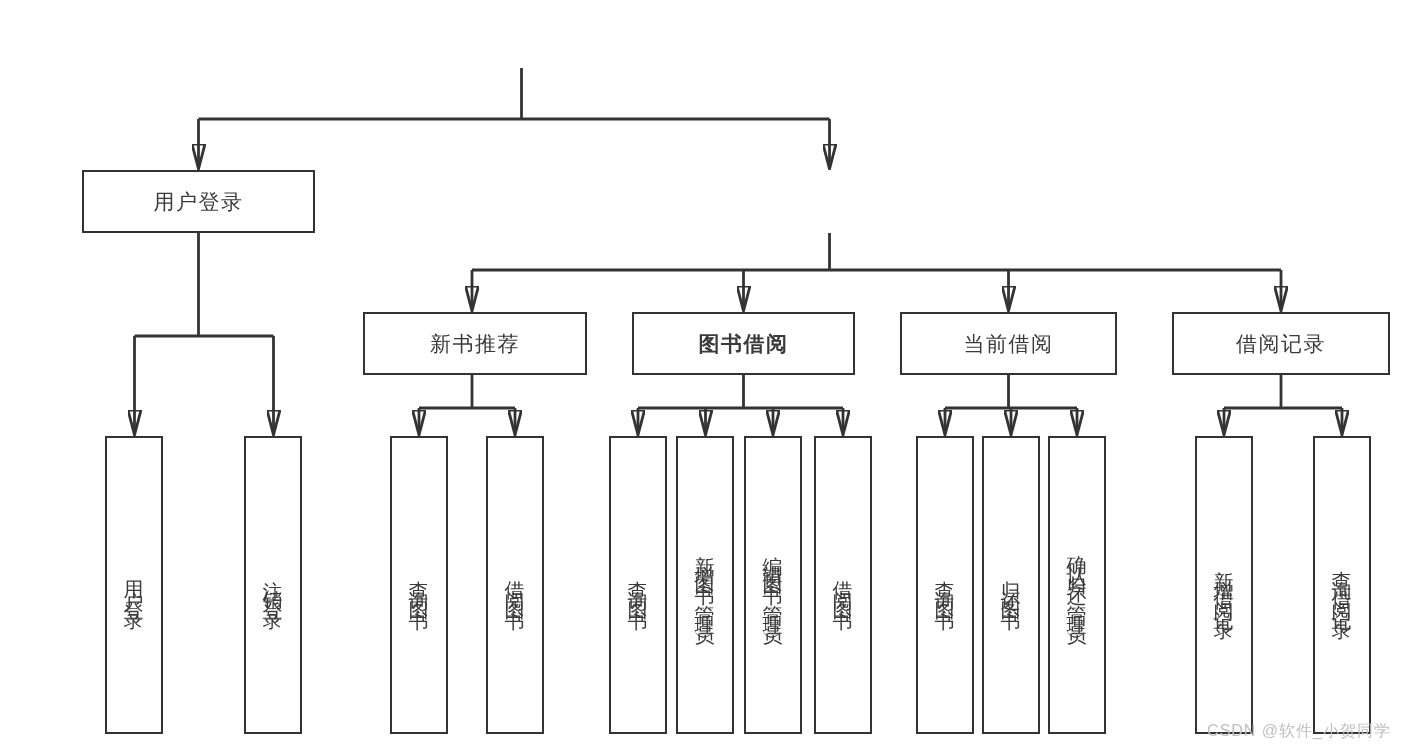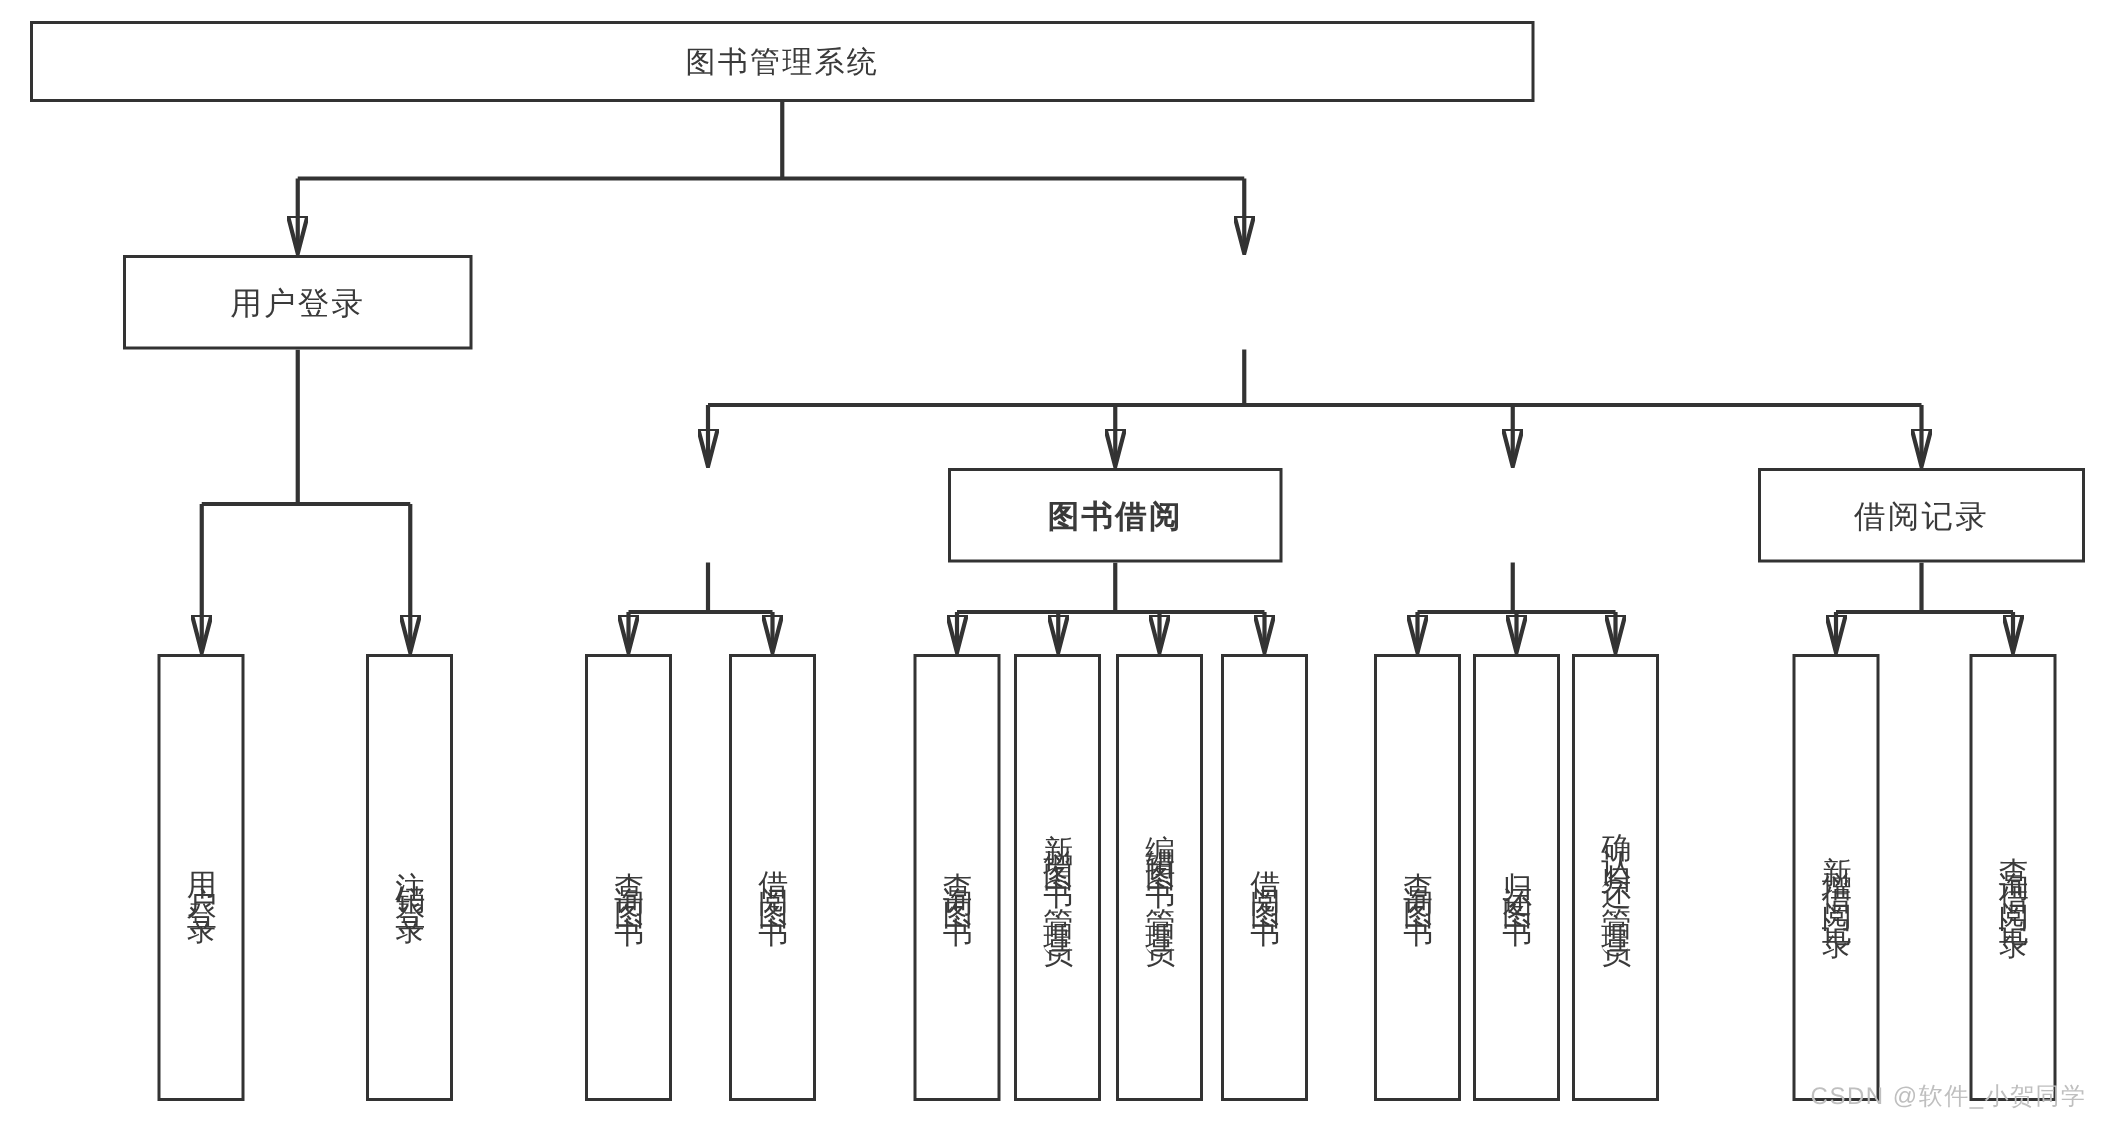--- a/index.html
+++ b/index.html
@@ -102,30 +102,33 @@
     <path d="M945,408 V433" marker-end="url(#arrow)"></path>
     <path d="M1011,408 V433" marker-end="url(#arrow)"></path>
     <path d="M1077,408 V433" marker-end="url(#arrow)"></path>
 
     <path d="M1281,375 V408"></path>
     <path d="M1224,408 H1342"></path>
     <path d="M1224,408 V433" marker-end="url(#arrow)"></path>
     <path d="M1342,408 V433" marker-end="url(#arrow)"></path>
   </svg>
 
-  <div class="h-box root-box" style="left:20px;top:14px;width:1003px;height:54px;">
-    <span>图书管理系统</span>
-  </div>
 
   <div class="h-box" style="left:82px;top:170px;width:233px;height:63px;">
     <span>用户登录</span>
   </div>
 
+  <div class="h-box" style="left:363px;top:312px;width:224px;height:63px;">
+    <span>新书推荐</span>
+  </div>
   <div class="h-box" style="left:632px;top:312px;width:223px;height:63px;font-weight:bold;">
     <span>图书借阅</span>
+  </div>
+  <div class="h-box" style="left:900px;top:312px;width:217px;height:63px;">
+    <span>当前借阅</span>
   </div>
   <div class="h-box" style="left:1172px;top:312px;width:218px;height:63px;">
     <span>借阅记录</span>
   </div>
 
   <div class="leaf-box" style="left:105px;top:436px;width:58px;height:298px;">
     <span class="v-label">用户登录</span>
   </div>
   <div class="leaf-box" style="left:244px;top:436px;width:58px;height:298px;">
     <span class="v-label">注销登录</span>

